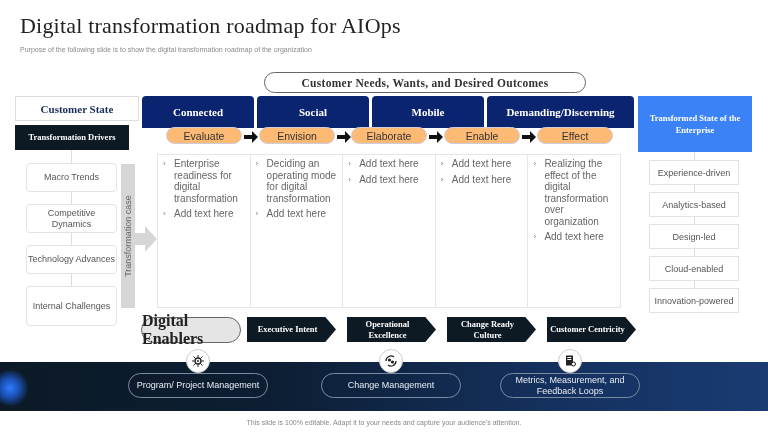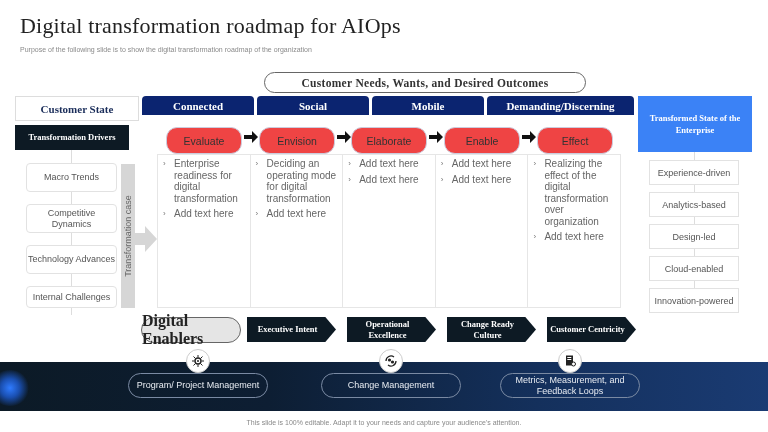--- a/index.html
+++ b/index.html
@@ -8,30 +8,30 @@
 
   .title { position: absolute; left: 20px; top: 13px; font-family: "Liberation Serif", serif; font-size: 22px; color: #222; letter-spacing: 0.2px; }
   .subtitle { position: absolute; left: 20px; top: 46px; font-size: 7px; color: #8a8a8a; }
 
   .outcomes-pill { position: absolute; left: 225px; top: 72px; width: 322px; height: 21px; border: 1px solid #666; border-radius: 11px; background: #fff;
     font-family: "Liberation Serif", serif; font-weight: bold; font-size: 11.5px; color: #333; display: flex; align-items: center; justify-content: center; letter-spacing: 0.3px; margin-left: 39px; }
 
   .customer-state { position: absolute; left: 15px; top: 96px; width: 124px; height: 25px; border: 1px solid #ddd; background: #fff;
     font-family: "Liberation Serif", serif; font-weight: bold; font-size: 11px; color: #1a2d5a; display: flex; align-items: center; justify-content: center; }
 
-  .tab { position: absolute; top: 96px; height: 19px; background: #0b2470; border-radius: 4px 4px 0 0; color: #fff;
+  .tab { position: absolute; top: 96px; height: 32px; background: #0b2470; border-radius: 4px 4px 0 0; color: #fff;
     font-family: "Liberation Serif", serif; font-weight: bold; font-size: 11px; display: flex; align-items: center; justify-content: center; }
 
   .drivers-hdr { position: absolute; left: 15px; top: 125px; width: 114px; height: 25px; background: #0d1a24; color: #fff;
     font-family: "Liberation Serif", serif; font-weight: bold; font-size: 8.5px; line-height: 11px; text-align: center; display: flex; align-items: center; justify-content: center; }
 
   .transformed-hdr { position: absolute; left: 638px; top: 96px; width: 114px; height: 56px; background: #3b82f6; color: #fff;
     font-family: "Liberation Serif", serif; font-weight: bold; font-size: 8.5px; line-height: 12px; text-align: center; display: flex; align-items: center; justify-content: center; }
 
-  .step-pill { position: absolute; top: 127px; width: 76px; height: 27px; border: 1px solid #ccd; border-radius: 11px; background: #ef4444;
+  .step-pill { position: absolute; top: 127px; width: 76px; height: 17px; border: 1px solid #ccd; border-radius: 11px; background: #fdba74;
     font-size: 10.5px; color: #333; display: flex; align-items: center; justify-content: center; }
   .step-arrow { position: absolute; top: 131px; width: 14px; height: 12px; }
 
   .vline { position: absolute; width: 1px; background: #ddd; }
 
   .driver-box { position: absolute; left: 26px; width: 91px; border: 1px solid #e2e2e2; border-radius: 4px; background: #fff;
     font-size: 9px; color: #555; text-align: center; display: flex; align-items: center; justify-content: center; line-height: 11px; }
 
   .case-bar { position: absolute; left: 121px; top: 164px; width: 14px; height: 144px; background: #d6d6d6; }
   .case-label { position: absolute; left: 121px; top: 164px; width: 14px; height: 144px; display: flex; align-items: center; justify-content: center; }
@@ -100,21 +100,21 @@
 <div class="step-pill" style="left:444px;">Enable</div>
 <svg class="step-arrow" style="left:522px;" viewBox="0 0 14 12">
     <path d="M0 4h8V0l6 6-6 6V8H0z" fill="#111"></path>
   </svg>
 <div class="step-pill" style="left:537px;">Effect</div>
 
 <div class="vline" style="left:71px;top:150px;height:165px;"></div>
 <div class="driver-box" style="top:163px;height:29px;">Macro Trends</div>
 <div class="driver-box" style="top:204px;height:29px;">Competitive Dynamics</div>
 <div class="driver-box" style="top:245px;height:29px;">Technology Advances</div>
-<div class="driver-box" style="top:286px;height:22px;">Internal Challenges</div>
+<div class="driver-box" style="top:286px;height:40px;">Internal Challenges</div>
 
 <div class="case-bar"></div>
 <div class="case-label">
     <span>Transformation case</span>
   </div>
 <svg class="case-arrow" viewBox="0 0 22 26">
     <path d="M0 7h10V0l12 13-12 13v-7H0z" fill="#d6d6d6"></path>
   </svg>
 
 <div class="grid">

